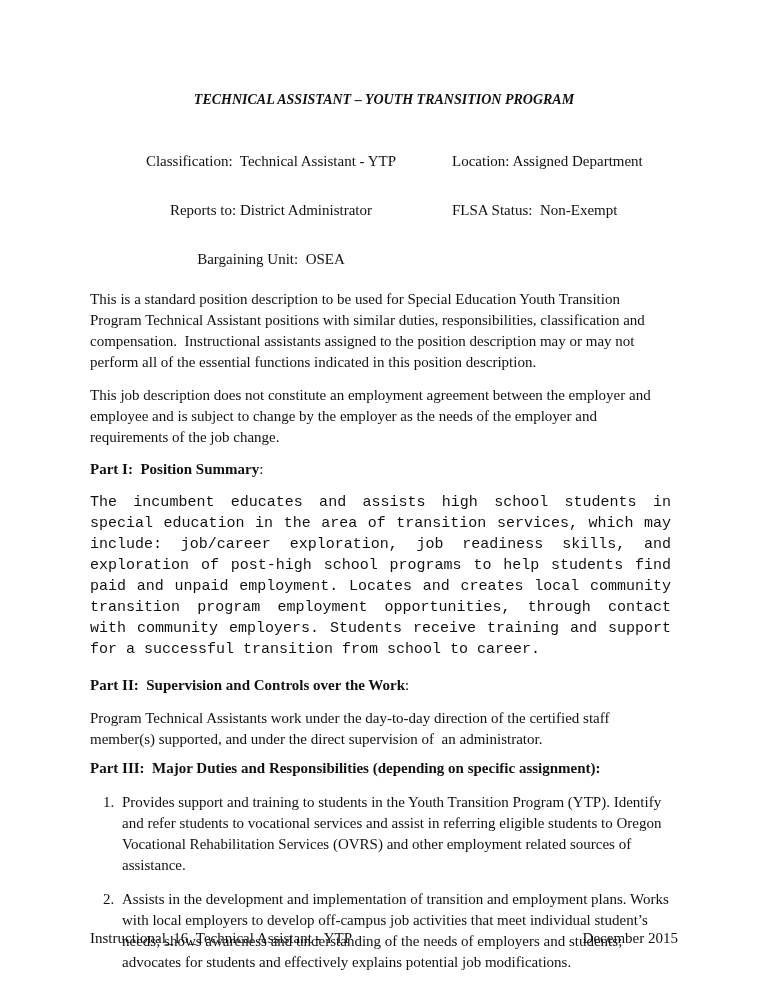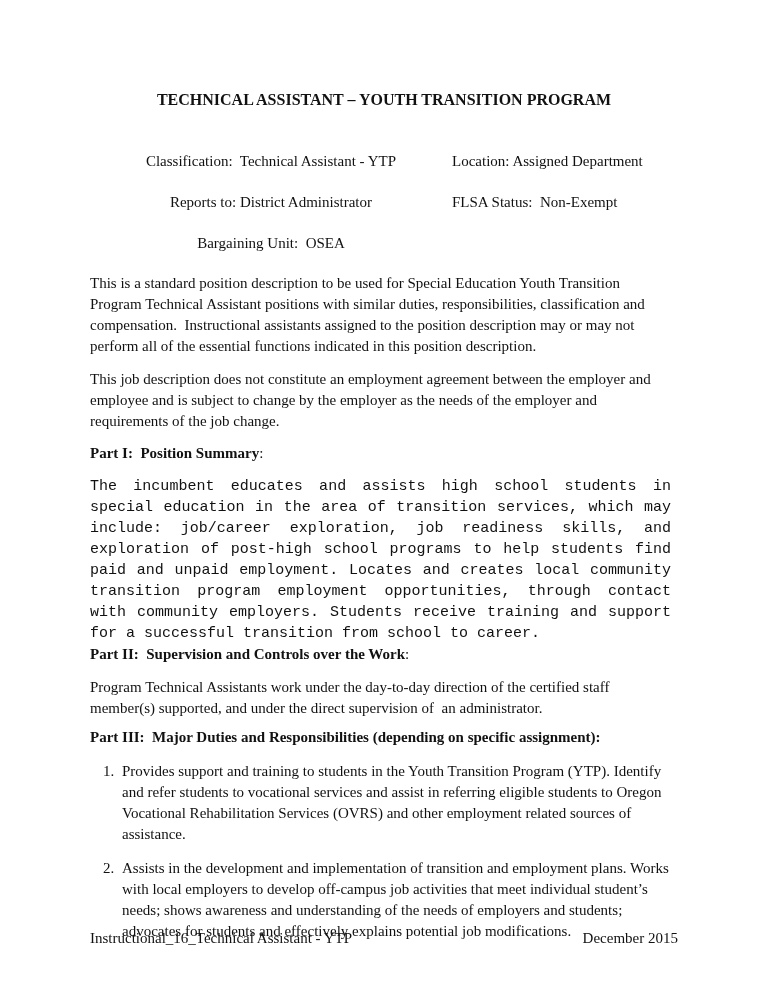--- a/index.html
+++ b/index.html
@@ -18,27 +18,28 @@
     font-family: "Liberation Serif", "DejaVu Serif", serif;
     font-size: 15px;
     line-height: 21px;
     color: #111111;
     overflow: hidden;
   }
   .doc-title {
     margin: 0;
     padding-top: 89px;
     text-align: center;
-    font-size: 16px;
+    font-size: 14px;
     font-weight: bold;
     white-space: pre-wrap;
+    font-style: italic;
   }
   .meta-row {
     display: flex;
-    margin-top: 20px;
+    margin-top: 28px;
     white-space: pre-wrap;
   }
   .meta-row.first {
     margin-top: 41px;
   }
   .meta-left {
     width: 362px;
     flex: 0 0 362px;
     text-align: center;
   }
@@ -56,21 +57,21 @@
   }
   .sec-heading {
     margin: 11px 0 0 0;
     font-weight: bold;
     white-space: pre-wrap;
   }
   .sec-heading .tail {
     font-weight: normal;
   }
   .sec-heading.no-gap {
-    margin-top: 0;
+    margin-top: 15px;
   }
   .sec-heading.small-gap {
     margin-top: 8px;
   }
   .duties-list {
     margin: 0;
     padding: 0;
     list-style: none;
   }
   .duty-item {

